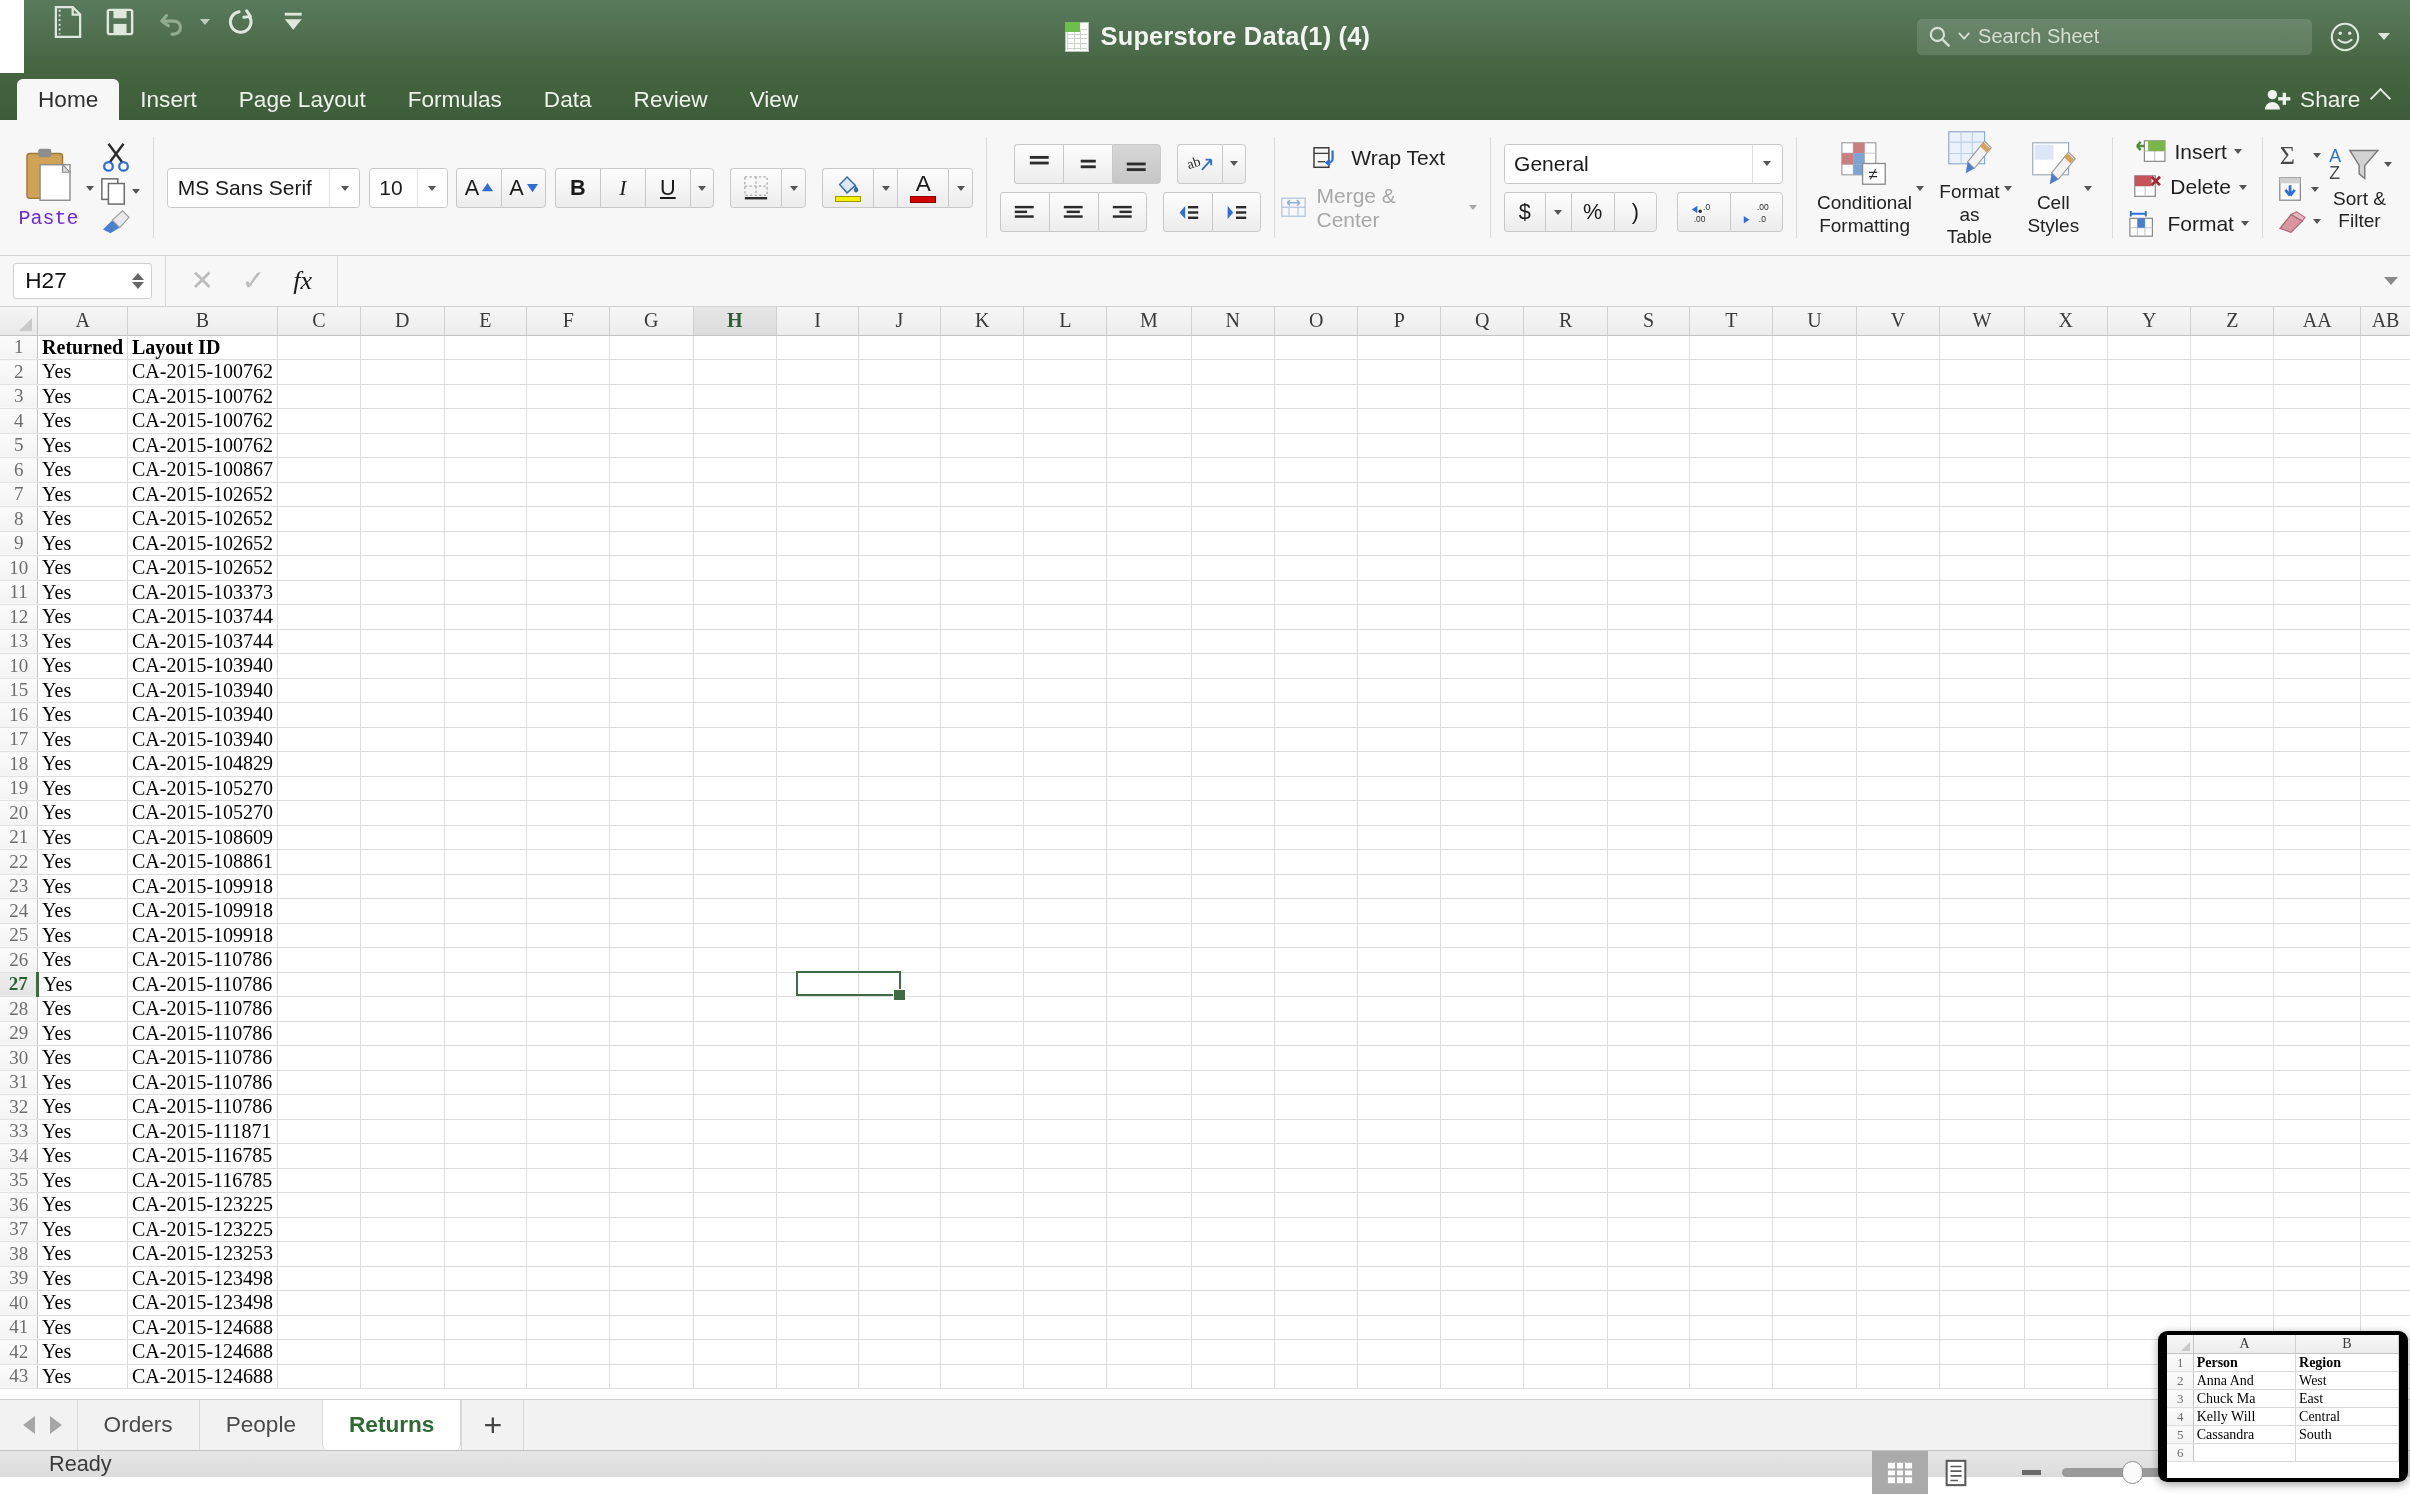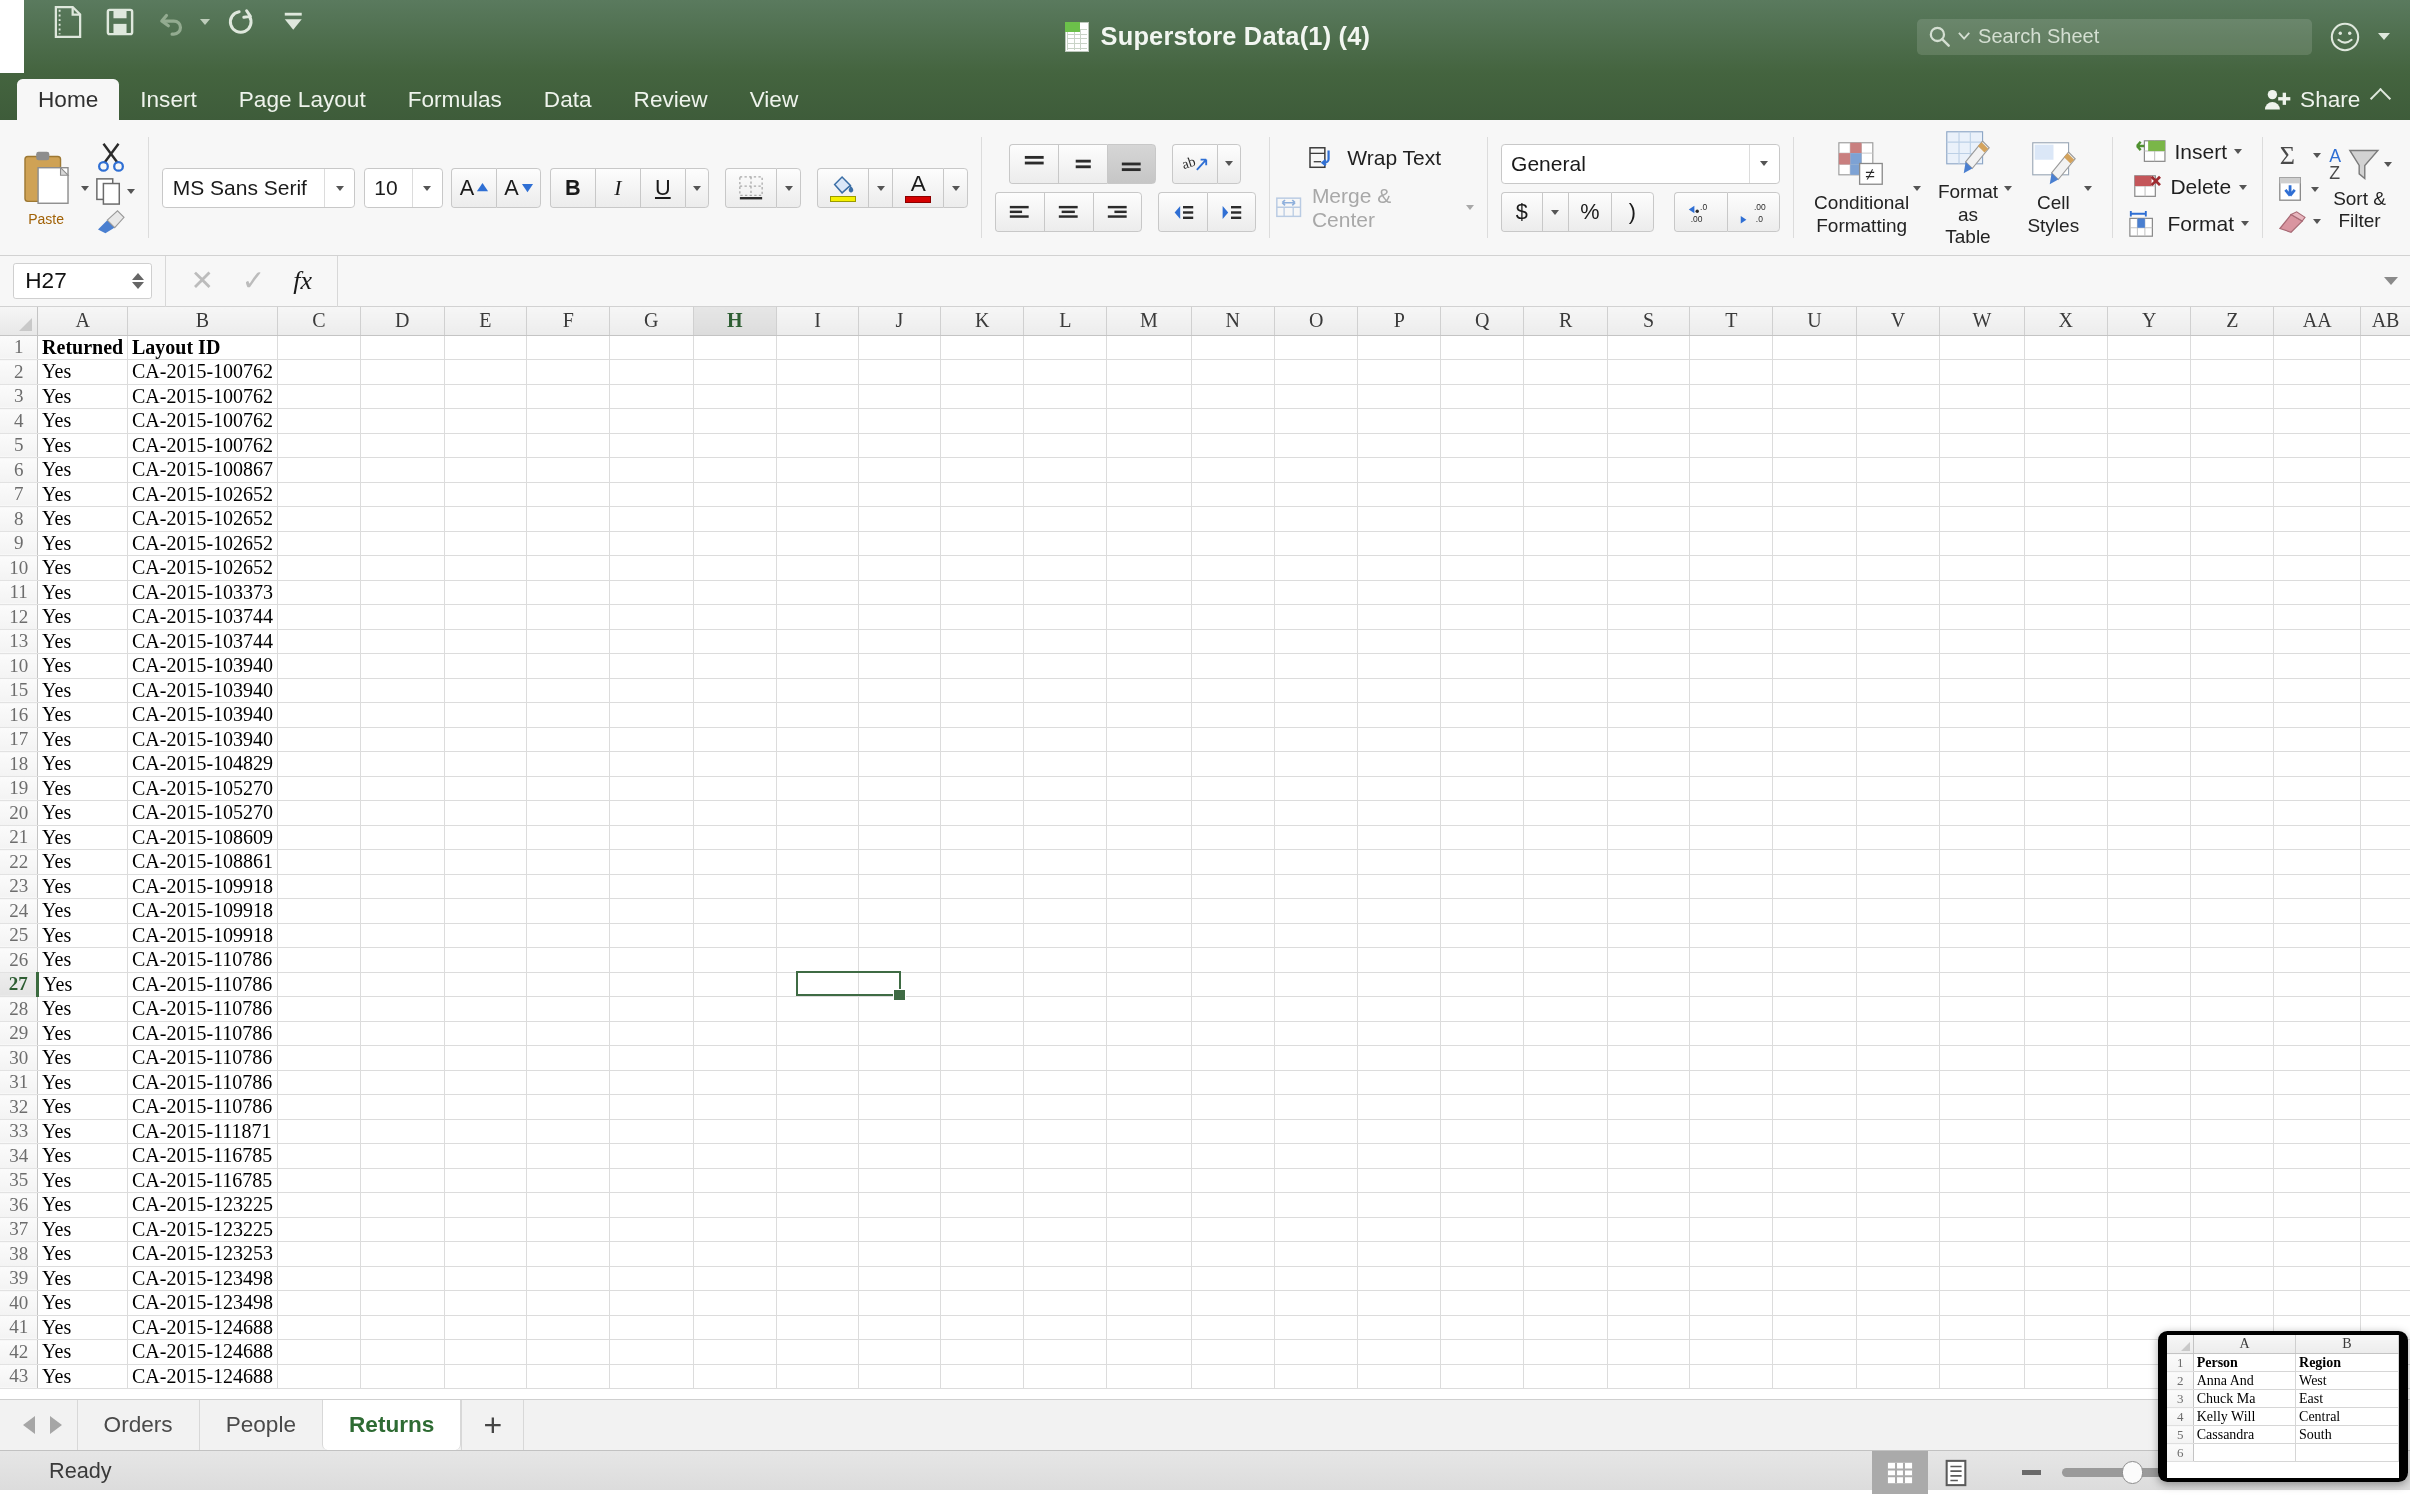--- a/index.html
+++ b/index.html
@@ -115,21 +115,21 @@
   }
   .rgroup { display: flex; align-items: center; padding: 0 13px; height: 136px; }
   .rsep { width: 0.9px; background: #dcdcdc; margin: 17px 0; }
 
   
   .paste-wrap { display: flex; align-items: center; gap: 1.9px; padding-left: 13px; }
   .paste-main {
     display: flex; flex-direction: column; align-items: center;
     cursor: pointer; padding: 3.8px 5.6px;
   }
-  .paste-lbl { font-size: 14px; color: #a16207; margin-top: 3.8px; }
+  .paste-lbl { font-size: 20px; color: #6d28d9; margin-top: 3.8px; font-family: Liberation Mono, monospace; }
   .mini-caret {
     width: 0; height: 0;
     border-left: 4.7px solid transparent; border-right: 4.7px solid transparent;
     border-top: 5.6px solid #555; cursor: pointer;
   }
   .clip-col { display: flex; flex-direction: column; gap: 3.8px; align-items: flex-start; margin-left: 3.8px; }
   .clip-row { display: flex; align-items: center; gap: 4.7px; cursor: pointer; }
 
   
   .font-group { display: flex; flex-direction: row; gap: 8.5px; justify-content: center; }
@@ -292,21 +292,21 @@
     border-radius: 0 0 5.6px 5.6px;
   }
   .addsheet {
     padding: 0 21px; display: flex; align-items: center;
     font-size: 32px; color: #454545; cursor: pointer;
     border-left: 0.9px solid #d8d8d8; border-right: 0.9px solid #d8d8d8;
   }
 
   
   .statusbar {
-    height: 40px;
+    height: 27px;
     background: linear-gradient(to bottom,#e6e6e6,#dcdcdc);
     border-top: 0.9px solid #c2c2c2;
     display: flex; align-items: center; position: relative;
   }
   .status-text { font-size: 21.7px; color: #3a3a3a; padding-left: 49px; }
   .status-right {
     position: absolute; right: 21px; top: 0; height: 43px;
     display: flex; align-items: center; gap: 0;
   }
   .viewbtn {

